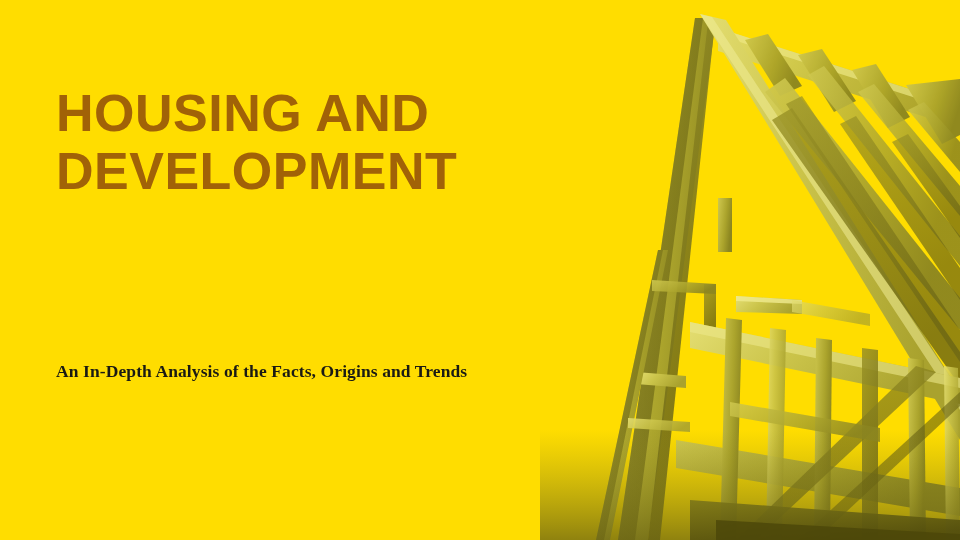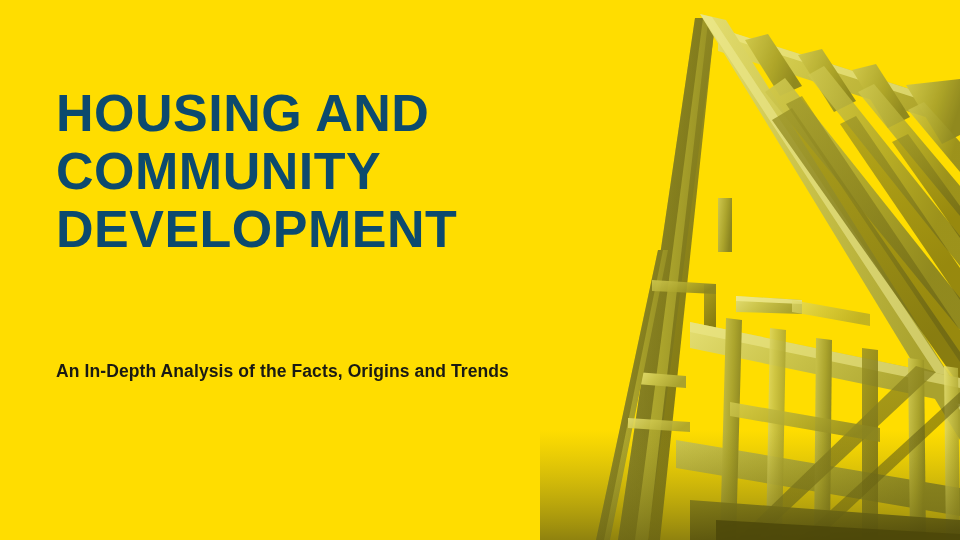--- a/index.html
+++ b/index.html
@@ -47,21 +47,21 @@
   }
   #title .tline { display: block; white-space: nowrap; }
 
   #subtitle {
     position: absolute;
     left: 56px;
     top: 355px;
     width: 620px;
     margin: 0;
     color: #1A1A14;
-    font-family: Liberation Sans, sans-serif;
+    font-family: Liberation Serif, serif;
     font-weight: bold;
     font-size: 17.5px;
     line-height: 32px;
     letter-spacing: 0.1px;
   }
   #subtitle .sline { display: block; white-space: nowrap; }
 </style>
 </head>
 <body>
 
@@ -175,23 +175,22 @@
 
         <g>
           <polygon points="150,500 420,520 420,540 150,540" fill="url(#woodShadow)" opacity="0.9"></polygon>
           <polygon points="176,520 420,534 420,540 176,540" fill="#4B4609" opacity="0.8"></polygon>
         </g>
       </g>
     </svg>
   </div>
 
   <div id="text-block">
-    <h1 id="title" style="color: #0c4a6e;">
+    <h1 id="title" style="color: #a16207;">
       <span class="tline">HOUSING AND</span>
-      <span class="tline">COMMUNITY</span>
       <span class="tline">DEVELOPMENT</span>
     </h1>
   </div>
 
   <p id="subtitle" style="color: rgb(26, 26, 20);">
     <span class="sline">An In-Depth Analysis of the Facts, Origins and Trends</span>
   </p>
 
 </div>
 

